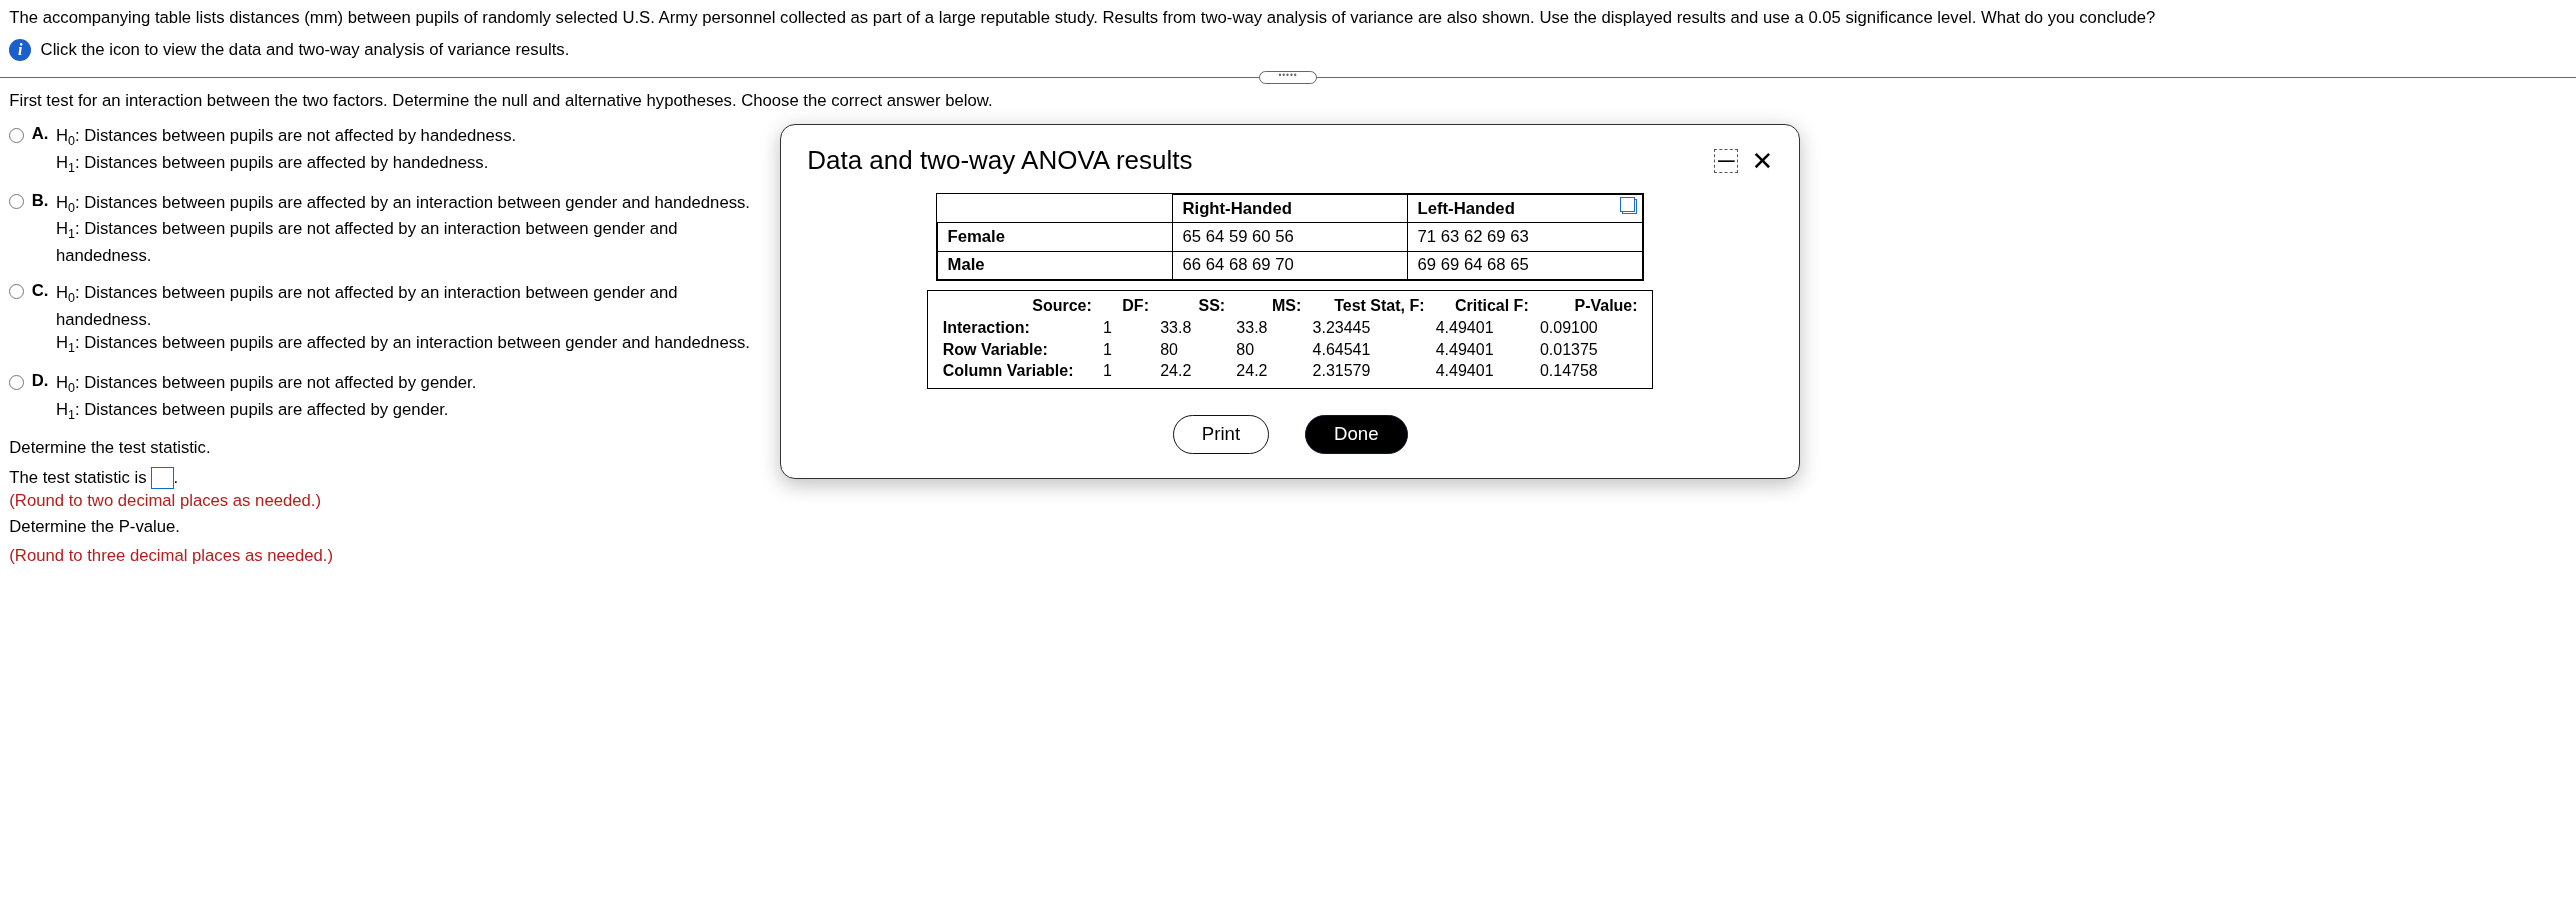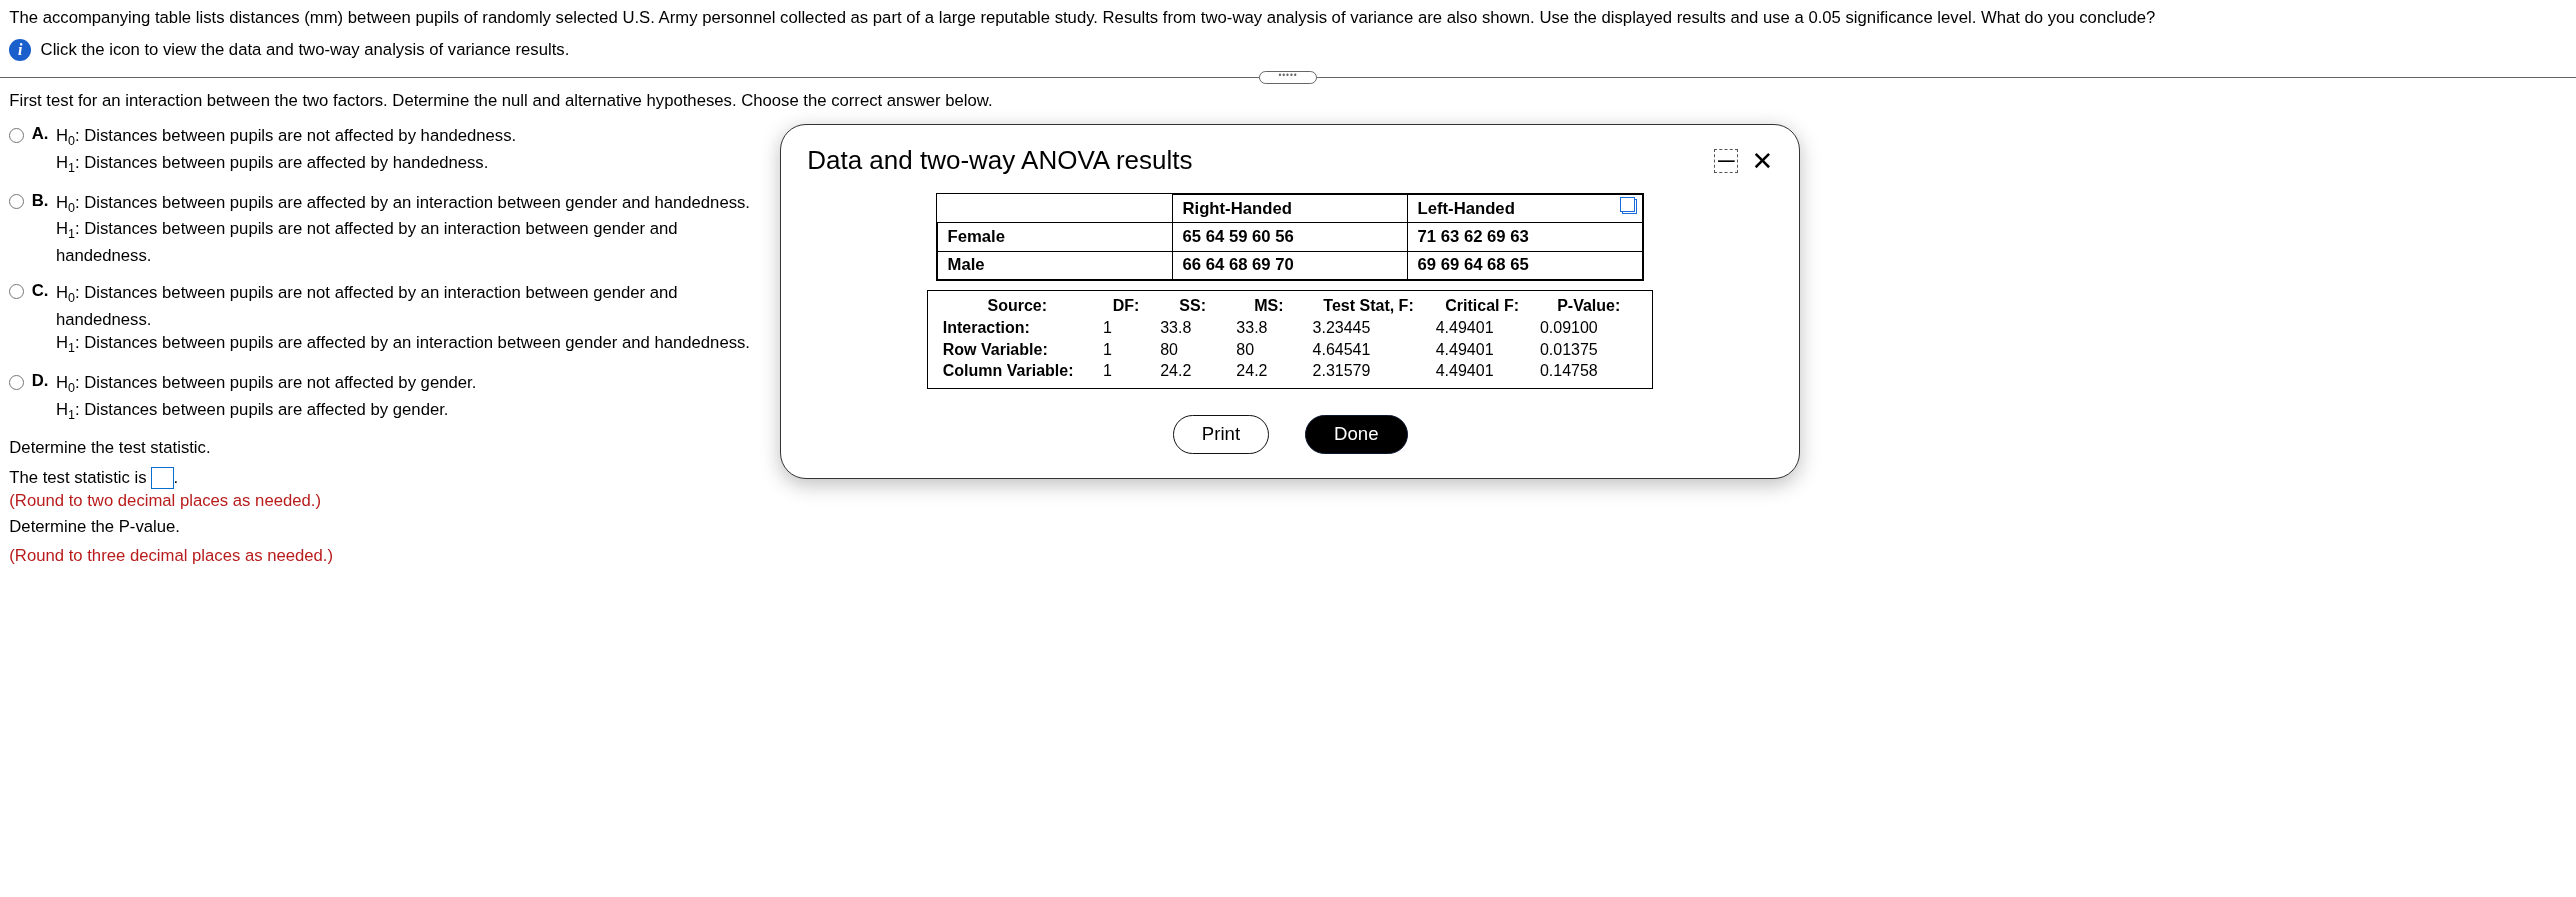--- a/index.html
+++ b/index.html
@@ -114,21 +114,21 @@
   }
   .hint {
     color: #b91c1c;
   }
   
   .modal {
     position: relative;
     margin-left: 18.6px;
     width: 966px;
     border: 1.9px solid #333;
-    border-radius: 26px;
+    border-radius: 15px;
     box-shadow: 0 5.6px 20.4px rgba(0,0,0,0.25);
     background: #fff;
     padding: 20.4px 26px 24px 26px;
   }
   .modal-head {
     display: flex;
     align-items: center;
     margin-bottom: 16.7px;
   }
   .modal-title {
@@ -156,21 +156,21 @@
     border: 0.9px solid #000;
   }
   .data-table {
     border-collapse: collapse;
     table-layout: fixed;
   }
   .data-table td, .data-table th {
     border: 0.9px solid #000;
     padding: 3.7px 9.3px;
     min-width: 149px;
-    font-weight: bold;
+    font-weight: normal;
   }
   .data-table th.rowhead {
     font-weight: bold;
     text-align: left;
   }
   .data-table th.colhead {
     font-weight: bold;
     text-align: left;
     position: relative;
   }
@@ -197,21 +197,21 @@
     width: 706px;
     border: 0.9px solid #000;
     padding: 3.7px 9.3px 5.6px 9.3px;
   }
   .anova-table {
     width: 100%;
     border-collapse: collapse;
     font-size: 16px;
   }
   .anova-table th {
-    text-align: center;
+    text-align: right;
     font-weight: bold;
     padding: 1.9px 5.6px;
   }
   .anova-table td {
     padding: 1.9px 5.6px;
     text-align: left;
   }
   .modal-buttons {
     margin-top: 26px;
     display: flex;

